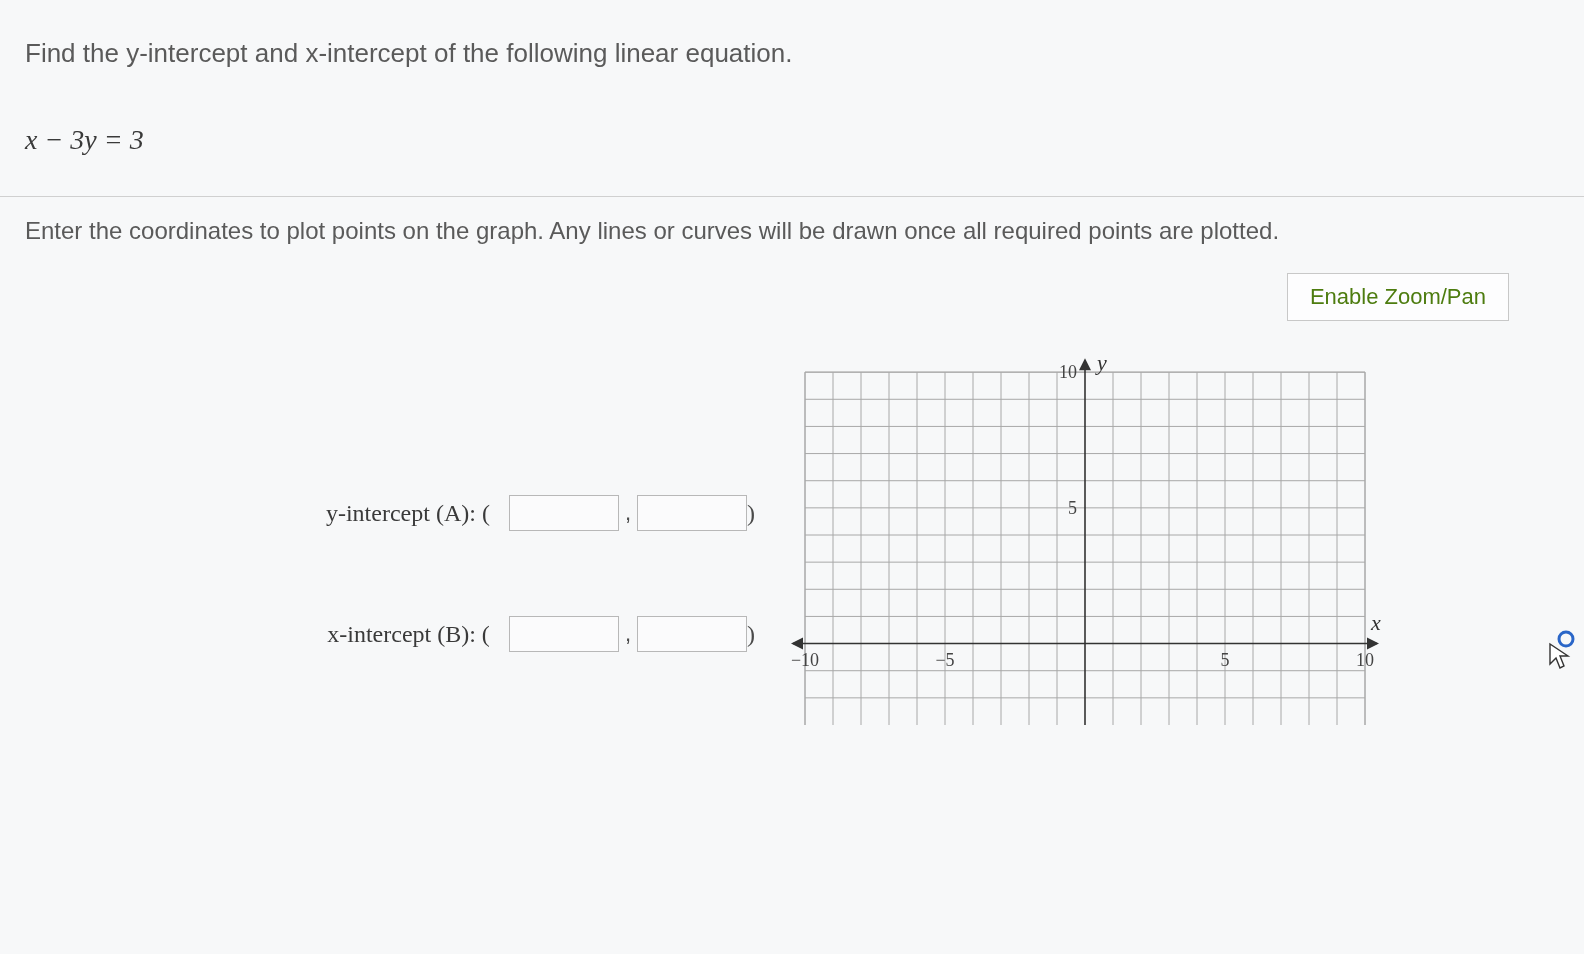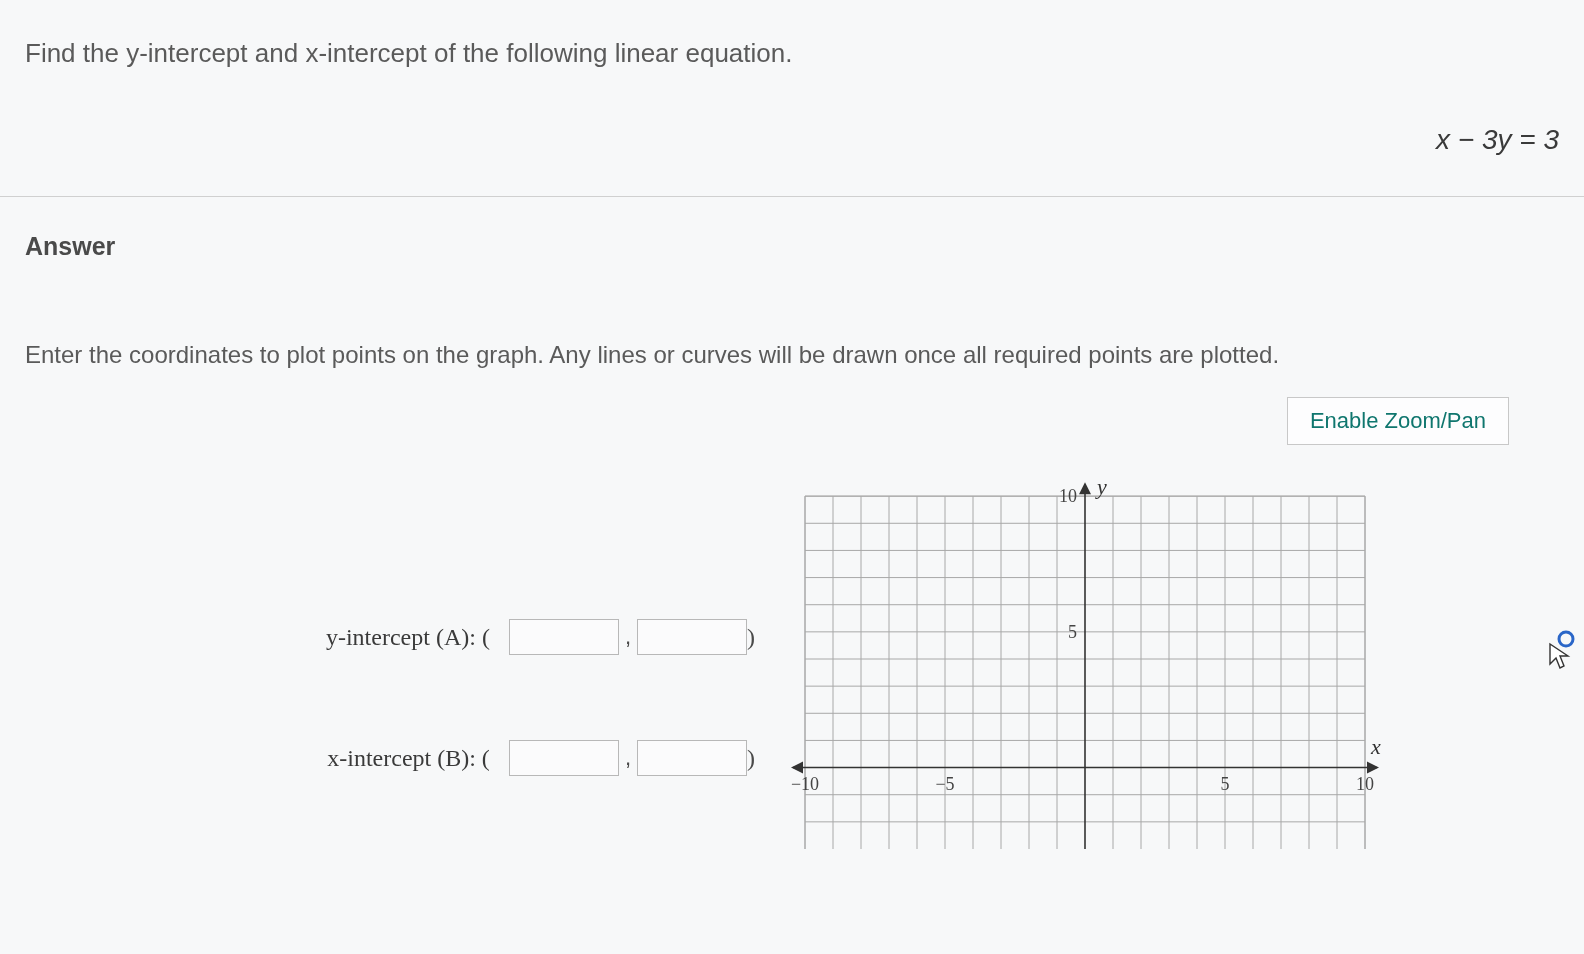--- a/index.html
+++ b/index.html
@@ -3,42 +3,42 @@
 <meta charset="utf-8">
 <style>
   * { box-sizing: border-box; margin: 0; padding: 0; }
   html, body { width: 1584px; height: 954px; font-family: Arial, Helvetica, sans-serif; background: #f7f8f9; }
   body { position: relative; color: #4a4a4a; }
   .question {
     padding: 38px 25px 40px 25px;
     border-bottom: 1px solid #d0d0d0;
   }
   .prompt { font-size: 26px; color: #5a5a5a; }
-  .equation { font-size: 28px; font-family: Liberation Sans, sans-serif; font-style: italic; text-align: right; margin-top: 55px; color: #3a3a3a; }
+  .equation { font-size: 28px; font-family: Liberation Serif, serif; font-style: italic; text-align: left; margin-top: 55px; color: #3a3a3a; }
   .answer-section { padding: 20px 25px 0 25px; }
   .answer-label { font-weight: bold; font-size: 25px; color: #4a4a4a; margin-top: 15px; margin-bottom: 80px; display:block;}
   .instructions { font-size: 24px; color: #5a5a5a; margin-bottom: 20px; }
   .work-area { display: flex; align-items: flex-start; }
   .inputs-col { width: 740px; padding-top: 230px; }
   .input-row { display: flex; align-items: center; justify-content: flex-end; padding-right: 10px; margin-bottom: 85px; font-size: 24px; font-family: 'Times New Roman', serif; }
   .input-row .label { margin-right: 19px; color: #3a3a3a; }
   .coord-input {
     width: 110px; height: 36px;
     border: 1px solid #b8b8b8; background: #fbfbfc;
     font-size: 20px; text-align: center;
   }
   .comma { margin: 0 6px; font-size: 22px; font-family: Arial, sans-serif; }
   .paren { font-size: 24px; }
   .graph-col { flex: 1; position: relative; }
   .zoom-btn {
     position: absolute; right: 50px; top: 8px;
     border: 1px solid #c8c8c8;
     background: #fdfdfe;
     padding: 10px 22px;
-    font-size: 22px; color: #0f766e;
+    font-size: 22px; color: #4d7c0f;
     cursor: pointer;
   }
   .graph-wrap {
     position: relative;
     margin-top: 70px;
     margin-left: 10px;
     width: 620px;
   }
   svg.graph { display:block; }
   .axis-line { stroke: #333; stroke-width: 1.6; }
@@ -50,21 +50,20 @@
 </style>
 </head>
 <body>
 
 <div class="question">
   <div class="prompt">Find the y-intercept and x-intercept of the following linear equation.</div>
   <div class="equation">x − 3y = 3</div>
 </div>
 
 <div class="answer-section">
-  <span class="answer-label">Answer</span>
   <div class="instructions">Enter the coordinates to plot points on the graph. Any lines or curves will be drawn once all required points are plotted.</div>
 
   <div class="work-area">
     <div class="inputs-col">
 
       <div class="input-row">
         <span class="label">y-intercept (A): (</span>
         <input class="coord-input" value="" style="">
         <span class="comma">,</span>
         <input class="coord-input" value="" style="">

